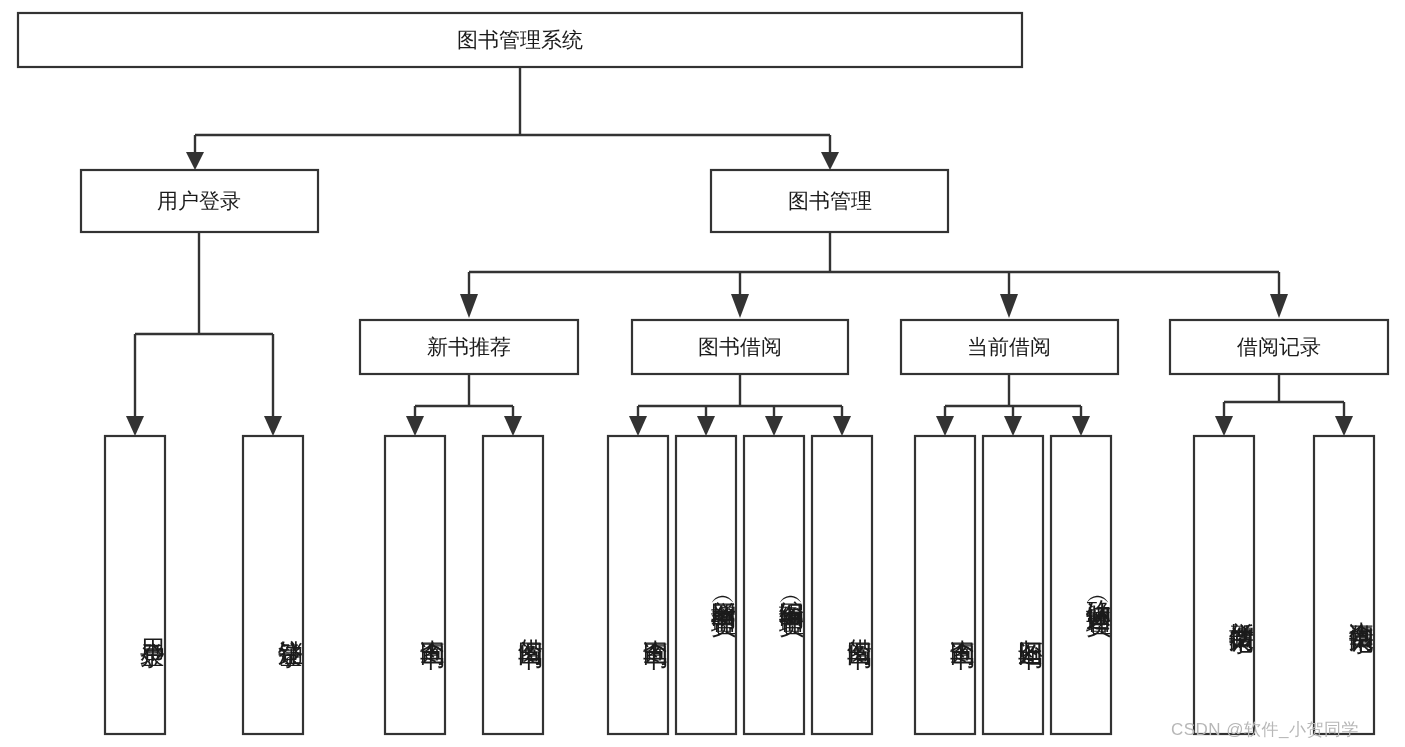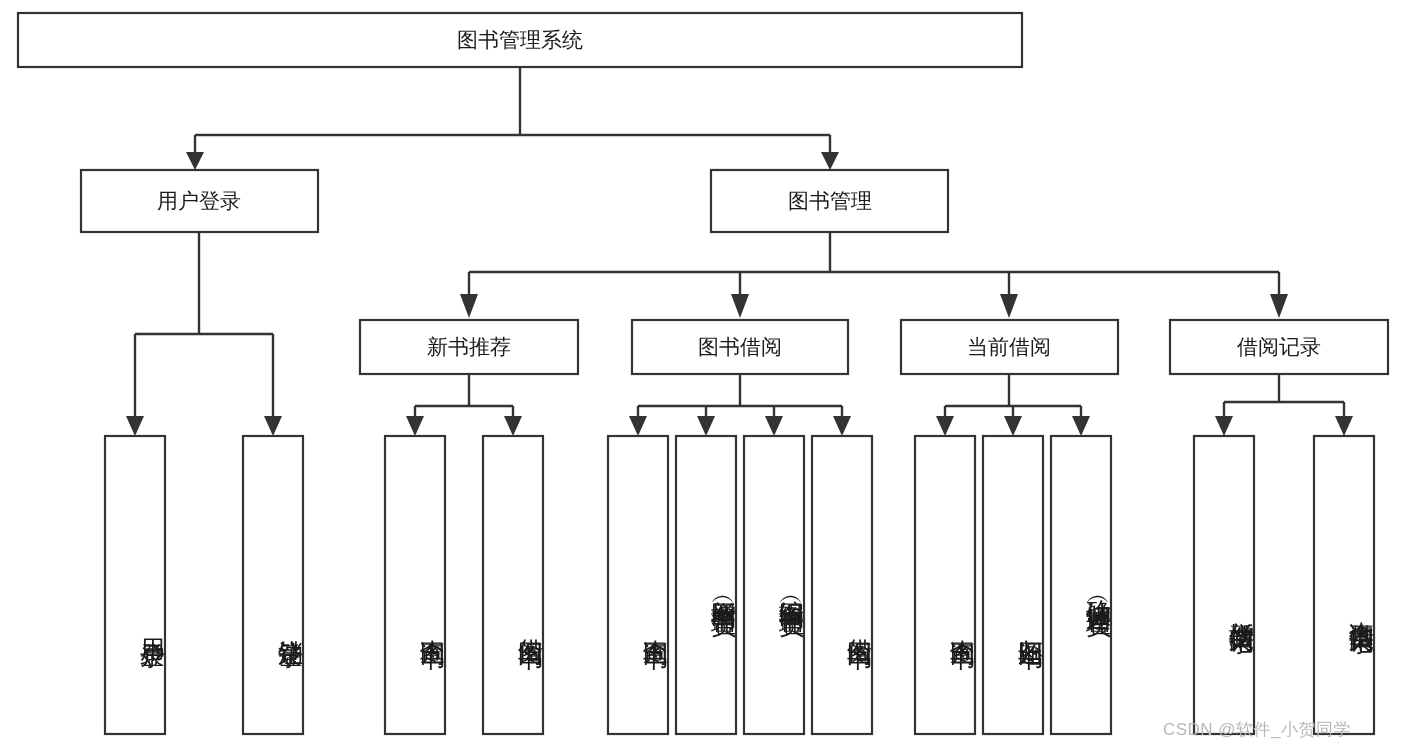--- a/index.html
+++ b/index.html
@@ -66,21 +66,21 @@
     letter-spacing: 2px;
     color: #1b1b1b;
     display: flex;
     align-items: flex-start;
     justify-content: center;
     white-space: nowrap;
     pointer-events: none;
   }
   .watermark {
     position: absolute;
-    right: 8px;
+    right: 0;
     bottom: 6px;
     font-family: "Liberation Sans", "DejaVu Sans", sans-serif;
     font-size: 17px;
     color: #b7b7b7;
     letter-spacing: 0.5px;
     white-space: nowrap;
     margin-top: 48px;
   }
 </style>
 </head>

